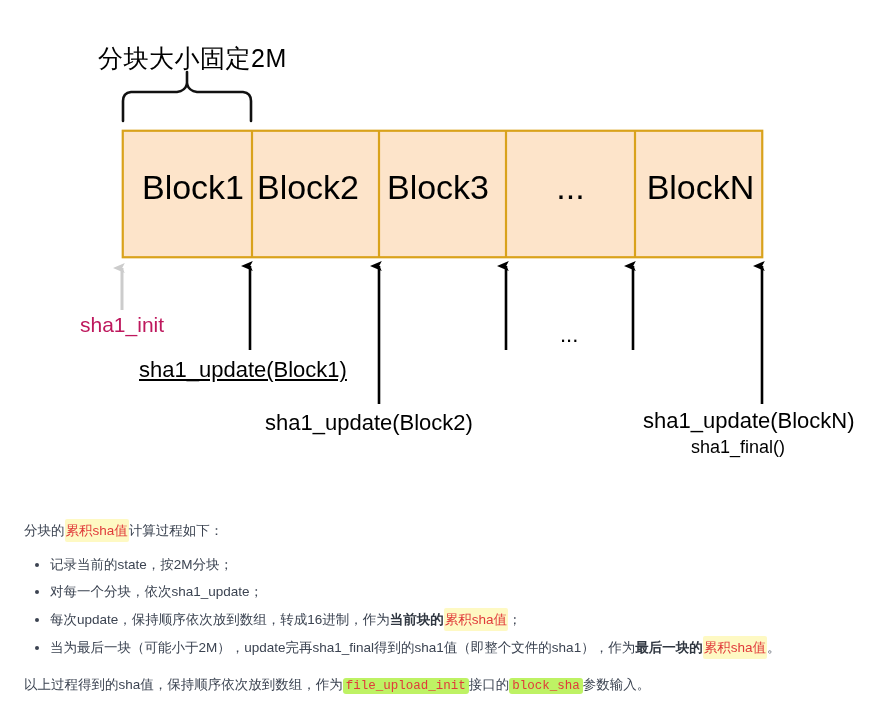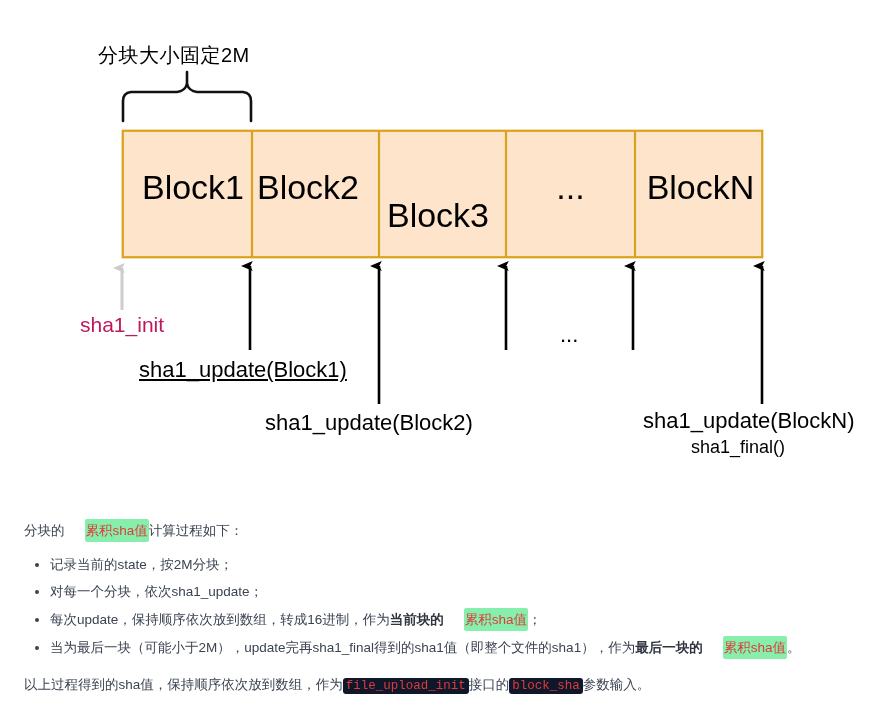--- a/index.html
+++ b/index.html
@@ -34,21 +34,21 @@
   .diag-label {
     position: absolute;
     font-family: "Liberation Sans", sans-serif;
     white-space: nowrap;
     color: #000000;
   }
 
   #brace-caption {
     left: 98px;
     top: 42px;
-    font-size: 20px;
+    font-size: 25px;
     letter-spacing: 0.5px;
     text-align: center;
   }
 
   .block-label {
     position: absolute;
     top: 168px;
     font-size: 34px;
     color: #000000;
     text-align: center;
@@ -108,29 +108,28 @@
   }
   #prose ul {
     margin: 8px 0 10px 0;
     padding-left: 26px;
     list-style: disc;
   }
   #prose li {
     margin: 4px 0;
   }
   .hl {
-    background: #86efac;
+    background: #fef9c3;
     color: #e03a3a;
     padding: 4px 1px;
     border-radius: 2px;
-    margin-left: 20px;
   }
   .code {
     font-family: "Liberation Mono", monospace;
-    background: #0f172a;
+    background: #bef264;
     color: #e03a3a;
     font-size: 12.5px;
     padding: 1px 3px;
     border-radius: 3px;
   }
   .strong { font-weight: bold; color: #2f3640; }
   #final-note { margin-top: 18px; }
 </style>
 </head>
 <body>
@@ -170,21 +169,21 @@
         <path d="M5.6,0.4 L10.6,12.2 L5.6,9.6 L0.6,12.2 Z" fill="#cccccc"></path>
       </marker>
     </defs>
   </svg>
 
   <div class="diag-label" id="brace-caption">分块大小固定2M</div>
 
   <div id="block-label-layer">
       <div class="block-label" style="left: 122px; width: 142px;">Block1</div>
       <div class="block-label" style="left: 252px; width: 112px;">Block2</div>
-      <div class="block-label" style="left: 379px; width: 118px; margin-top: 28px;">Block3</div>
+      <div class="block-label" style="left: 379px; width: 118px;">Block3</div>
       <div class="block-label" style="left: 506px; width: 129px;">...</div>
       <div class="block-label" style="left: 635px; width: 131px;">BlockN</div>
     </div>
 
   <div class="diag-label" id="label-sha1-init">sha1_init</div>
 
   <div class="diag-label" id="label-update-1">sha1_update(Block1)</div>
 
   <div class="diag-label" id="label-update-2">sha1_update(Block2)</div>
 

